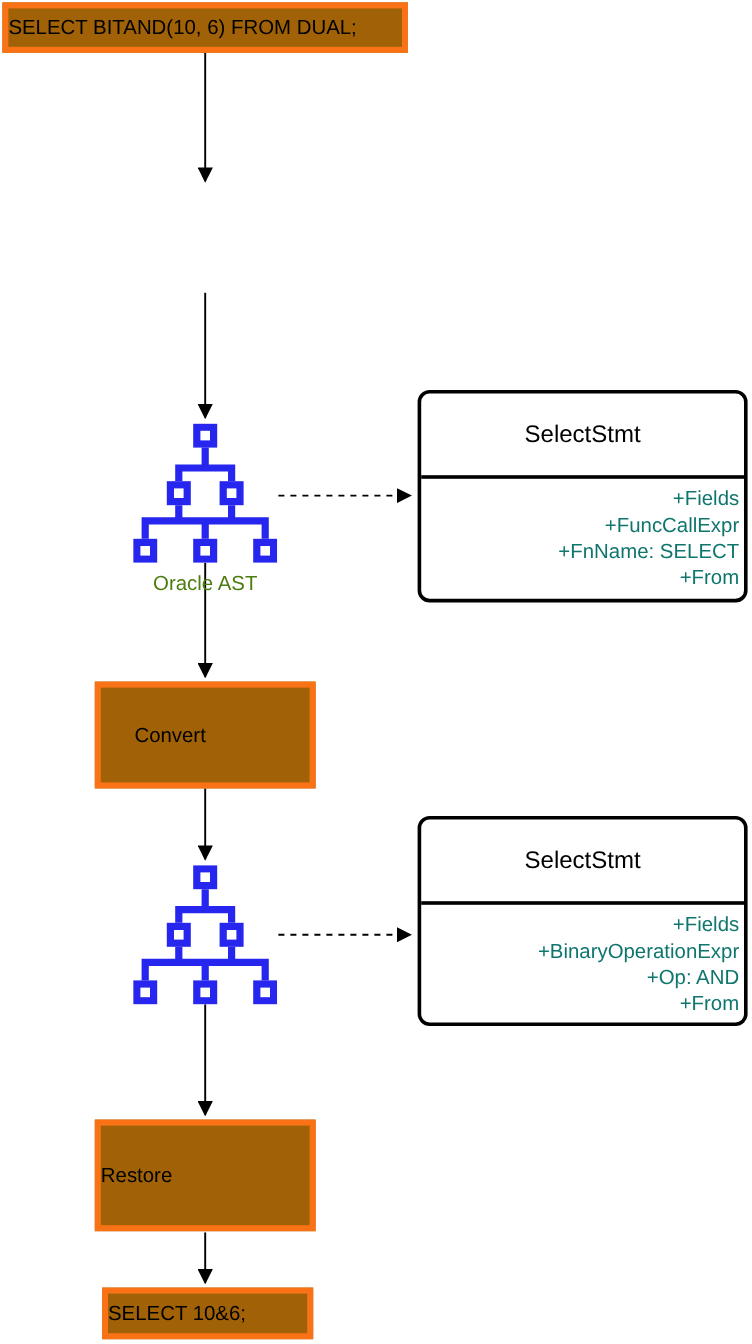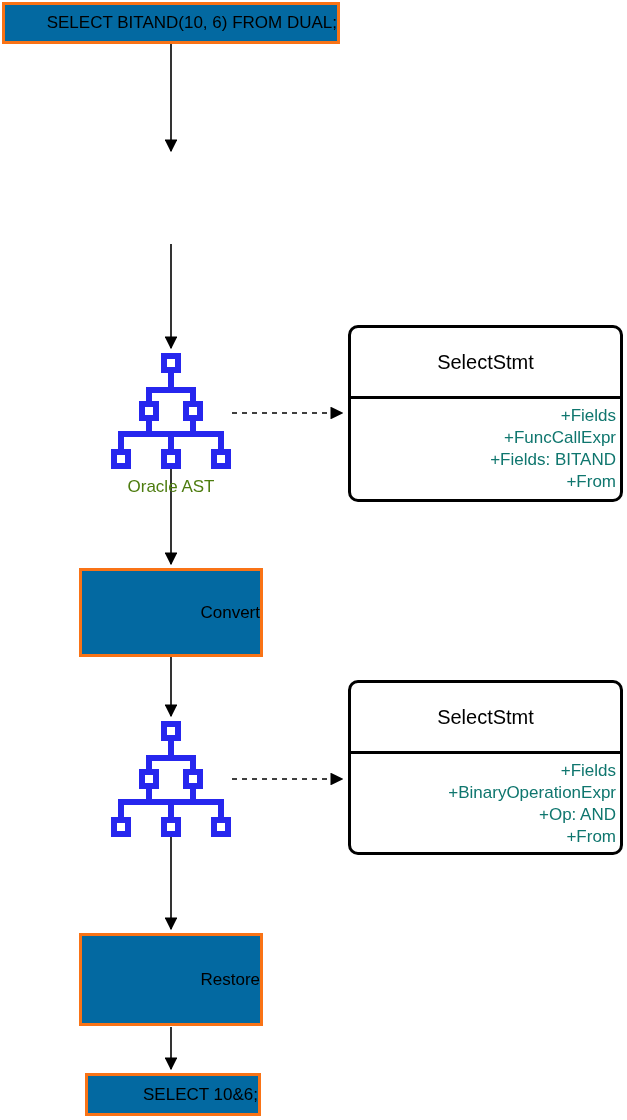--- a/index.html
+++ b/index.html
@@ -17,25 +17,25 @@
   }
   #connectors {
     position: absolute;
     left: 0; top: 0;
     width: 627px; height: 1120px;
     pointer-events: none;
   }
   .flow-box {
     position: absolute;
     box-sizing: border-box;
-    border: 3px solid #f97316;
-    background: #0369a1;
+    border: 5px solid #f97316;
+    background: #a16207;
     display: flex;
     align-items: center;
-    justify-content: flex-end;
+    justify-content: flex-start;
     font-size: 17px;
     color: #000000;
     text-align: center;
     white-space: nowrap;
   }
   #sql-input-box  { left: 2px;  top: 2px;    width: 338px; height: 42px; }
   #parser-box     { left: 79px; top: 154px;  width: 184px; height: 90px; }
   #convert-box    { left: 79px; top: 568px;  width: 184px; height: 89px; padding-left: 28px; }
   #restore-box    { left: 79px; top: 933px;  width: 184px; height: 93px; }
   #sql-output-box { left: 85px; top: 1073px; width: 176px; height: 43px; }
@@ -128,21 +128,21 @@
     </g>
   </svg>
 
   <div id="oracle-label" class="ast-label">Oracle AST</div>
 
   <div id="uml1" class="uml-box">
     <div class="uml-title">SelectStmt</div>
     <div class="uml-body">
       <div class="uml-line i0">+Fields</div>
       <div class="uml-line i1">+FuncCallExpr</div>
-      <div class="uml-line i2">+Fields: BITAND</div>
+      <div class="uml-line i2">+FnName: SELECT</div>
       <div class="uml-line i0">+From</div>
     </div>
   </div>
 
   <div id="convert-box" class="flow-box">
     <span>Convert</span>
   </div>
 
   <svg id="tree2" class="tree-icon" viewBox="0 0 120 116" xmlns="http://www.w3.org/2000/svg">
     <path d="M60 20 V34 M38 48 V37 H82 V48 M38 68 V81 M82 68 V81 M10 96 V81 H110 V96 M60 81 V96" stroke="#2626ee" stroke-width="6" fill="none"></path>

